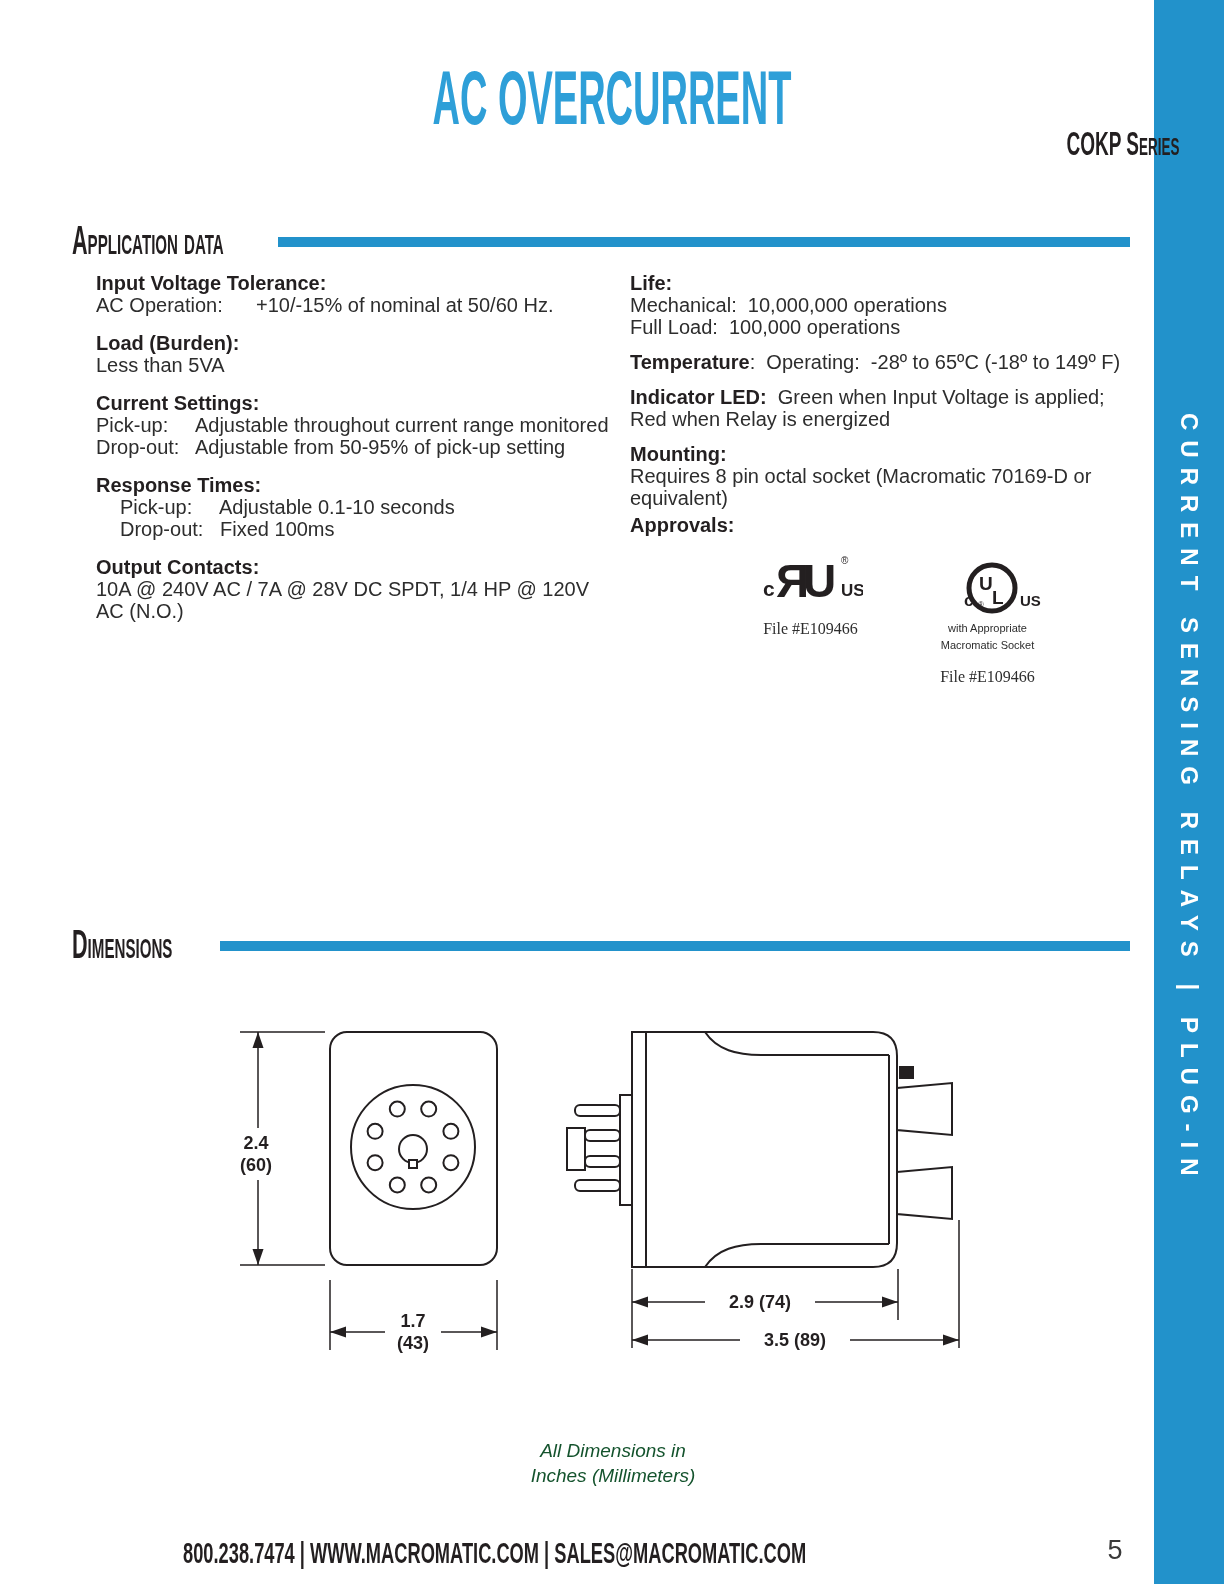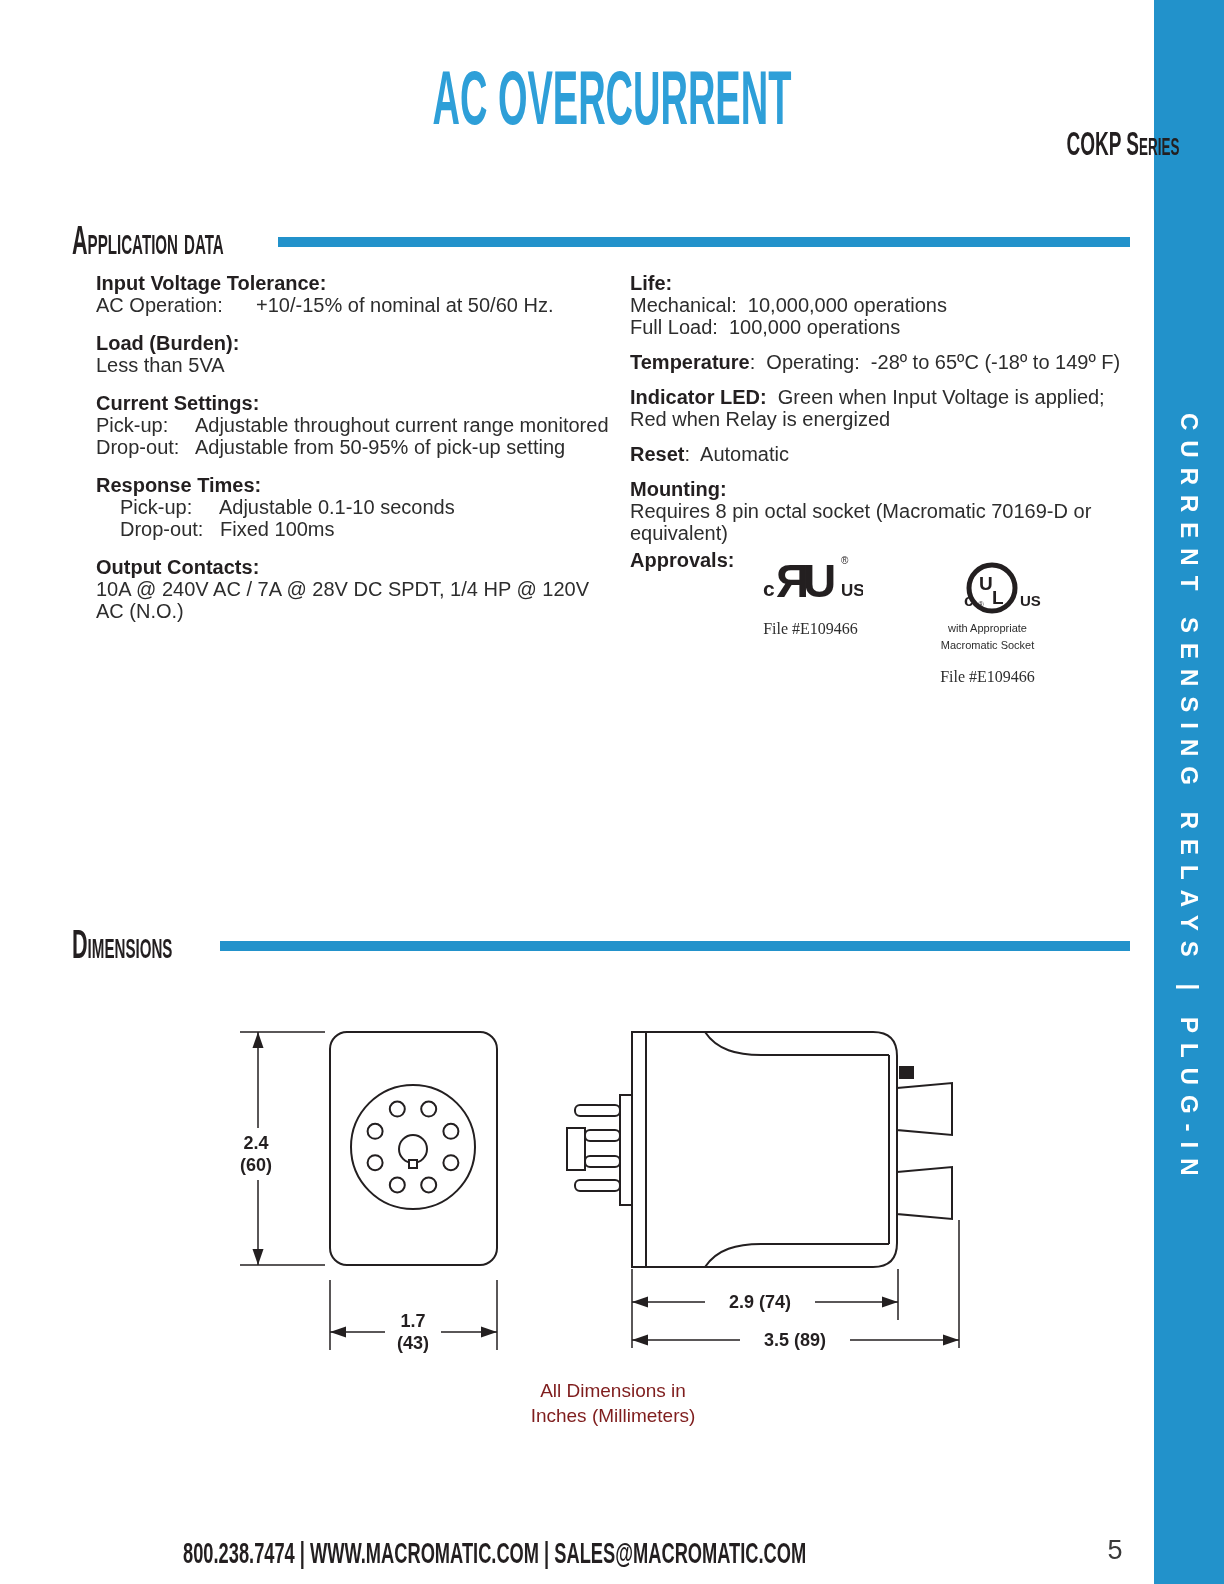--- a/index.html
+++ b/index.html
@@ -44,22 +44,22 @@
   
   .logo-block{position:absolute;text-align:center;color:#2d2d2d;}
   #ur-block{left:733px;top:552px;width:155px;}
   #ul-block{left:905px;top:561px;width:165px;}
   .file-text{font-size:16px;line-height:18px;margin-top:16px;font-family:Liberation Serif, serif;}
   .tiny{font-size:11px;line-height:13px;margin-top:3px;}
   
   .drawing{position:absolute;}
   #front-view{left:225px;top:1010px;}
   #side-view{left:555px;top:1010px;}
-  .dim-note{position:absolute;left:453px;top:1378px;width:320px;text-align:center;
-    font-size:19px;line-height:25px;color:#7f1d1d;}
+  .dim-note{position:absolute;left:453px;top:1438px;width:320px;text-align:center;
+    font-size:19px;line-height:25px;color:#14532d;font-style:italic;}
   
   .footer{position:absolute;left:0;top:1537px;width:1224px;text-align:left;
     font-size:29px;line-height:32px;font-weight:bold;color:#231f20;white-space:nowrap;}
   .footer .squeeze{display:inline-block;transform:scaleX(0.63);}
   .page-num{position:absolute;left:1098px;top:1535px;width:34px;text-align:center;
     font-size:27px;color:#3a3a3a;}
 </style>
 </head>
 <body>
 
@@ -104,23 +104,20 @@
     <div>
       <div class="grp-title">Life:</div>
       <div class="t">Mechanical:  10,000,000 operations</div>
       <div class="t">Full Load:  100,000 operations</div>
     </div>
     <div class="mt13">
       <div class="t"><span class="bl">Temperature</span><span class="t">:  Operating:  -28º to 65ºC (-18º to 149º F)</span></div>
     </div>
     <div class="mt13">
       <div class="t"><span class="bl">Indicator LED:</span><span class="t">  Green when Input Voltage is applied; Red when Relay is energized</span></div>
-    </div>
-    <div class="mt13">
-      <div class="t"><span class="bl">Reset</span><span class="t">:  Automatic</span></div>
     </div>
     <div class="mt13">
       <div class="grp-title">Mounting:</div>
       <div class="t">Requires 8 pin octal socket (Macromatic 70169-D or equivalent)</div>
     </div>
     <div class="mt5">
       <div class="grp-title">Approvals:</div>
     </div>
   </div>
 

